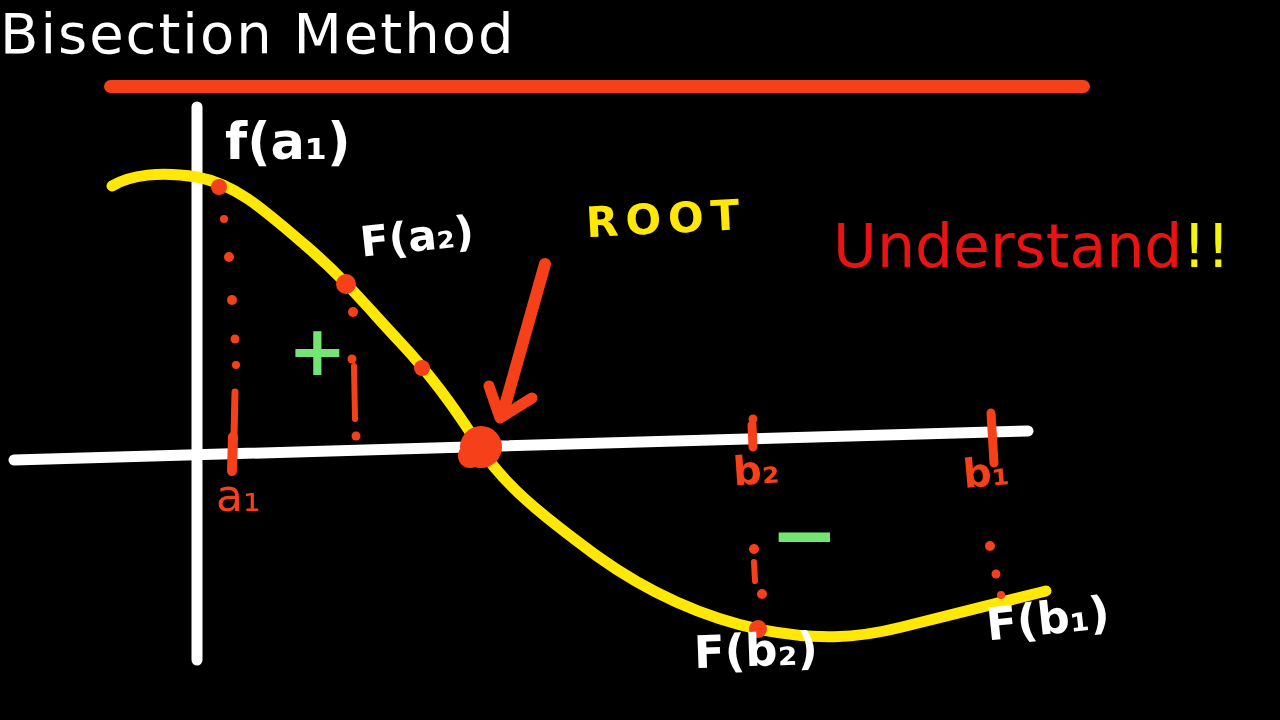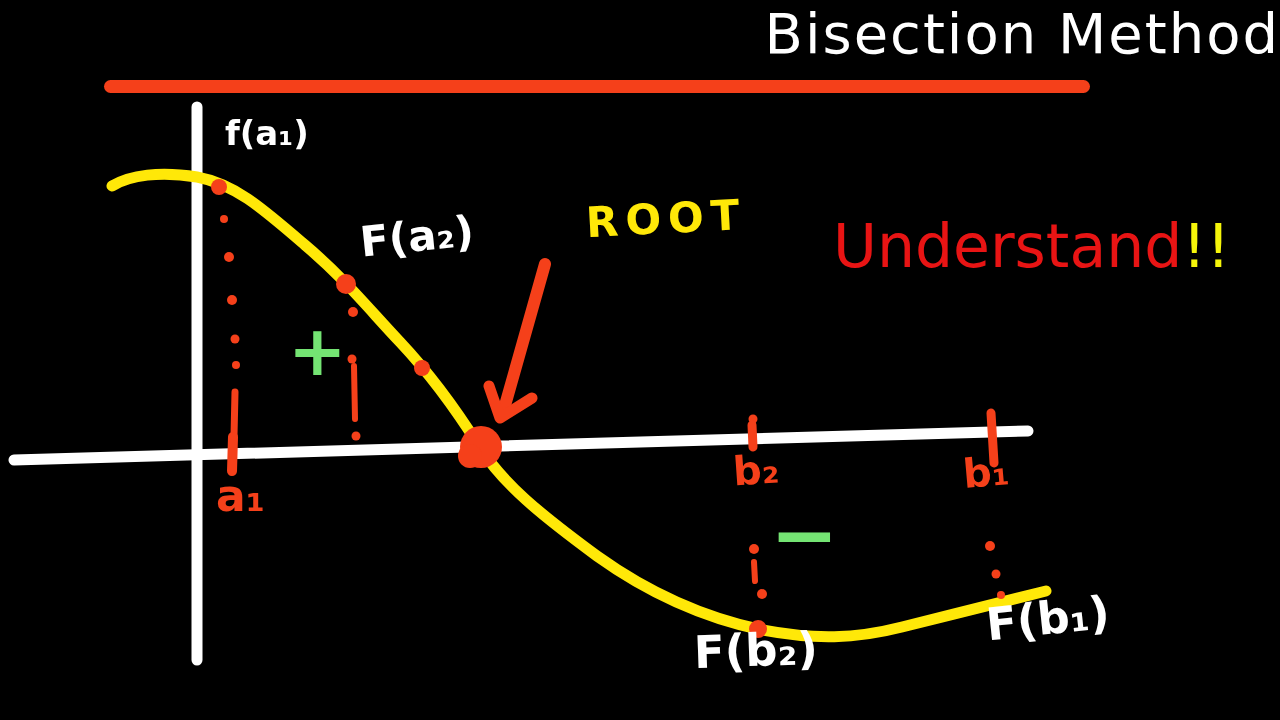--- a/index.html
+++ b/index.html
@@ -7,33 +7,33 @@
     position:relative;width:1280px;height:720px;background:#000;
     overflow:hidden;font-family:"DejaVu Sans",sans-serif;
   }
   #plot{position:absolute;left:0;top:0;}
   .lbl{position:absolute;white-space:nowrap;line-height:1;}
   .white{color:#ffffff;}
   .red{color:#f5401a;}
   .yellow{color:#ffe808;}
   .green{color:#74e473;}
   #title{
-    left:0;top:6px;width:1280px;text-align:right;
+    left:0;top:6px;width:1280px;text-align:left;
     font-size:56px;color:#ffffff;letter-spacing:2px;
   }
   #title-underline{
     position:absolute;left:104px;top:80px;width:986px;height:13px;
     background:#f5401a;border-radius:7px;
   }
-  #lbl-f-a1{left:225px;top:116px;font-size:34px;font-weight:bold;}
+  #lbl-f-a1{left:225px;top:116px;font-size:51px;font-weight:bold;}
   #lbl-f-a2{left:360px;top:216px;font-size:42px;font-weight:bold;transform:rotate(-6deg);}
   #lbl-root{left:586px;top:198px;font-size:42px;font-weight:bold;letter-spacing:7px;transform:rotate(-3deg);}
   #lbl-understand{left:833px;top:216px;font-size:60px;text-decoration:underline;}
   #lbl-understand .bangs{color:#f5f50a;}
-  #lbl-a1{left:216px;top:474px;font-size:44px;font-weight:bold;}
+  #lbl-a1{left:216px;top:474px;font-size:44px;font-weight:normal;}
   #lbl-b2{left:733px;top:450px;font-size:40px;font-weight:bold;transform:rotate(-4deg);}
   #lbl-b1{left:963px;top:452px;font-size:40px;font-weight:bold;transform:rotate(-5deg);}
   #lbl-f-b2{left:694px;top:628px;font-size:45px;font-weight:bold;transform:rotate(-2deg);}
   #lbl-f-b1{left:986px;top:596px;font-size:45px;font-weight:bold;transform:rotate(-6deg);}
   #sign-plus{left:288px;top:316px;font-size:70px;font-weight:bold;}
   #sign-minus{left:770px;top:494px;font-size:82px;font-weight:bold;}
 </style>
 </head>
 <body>
 

